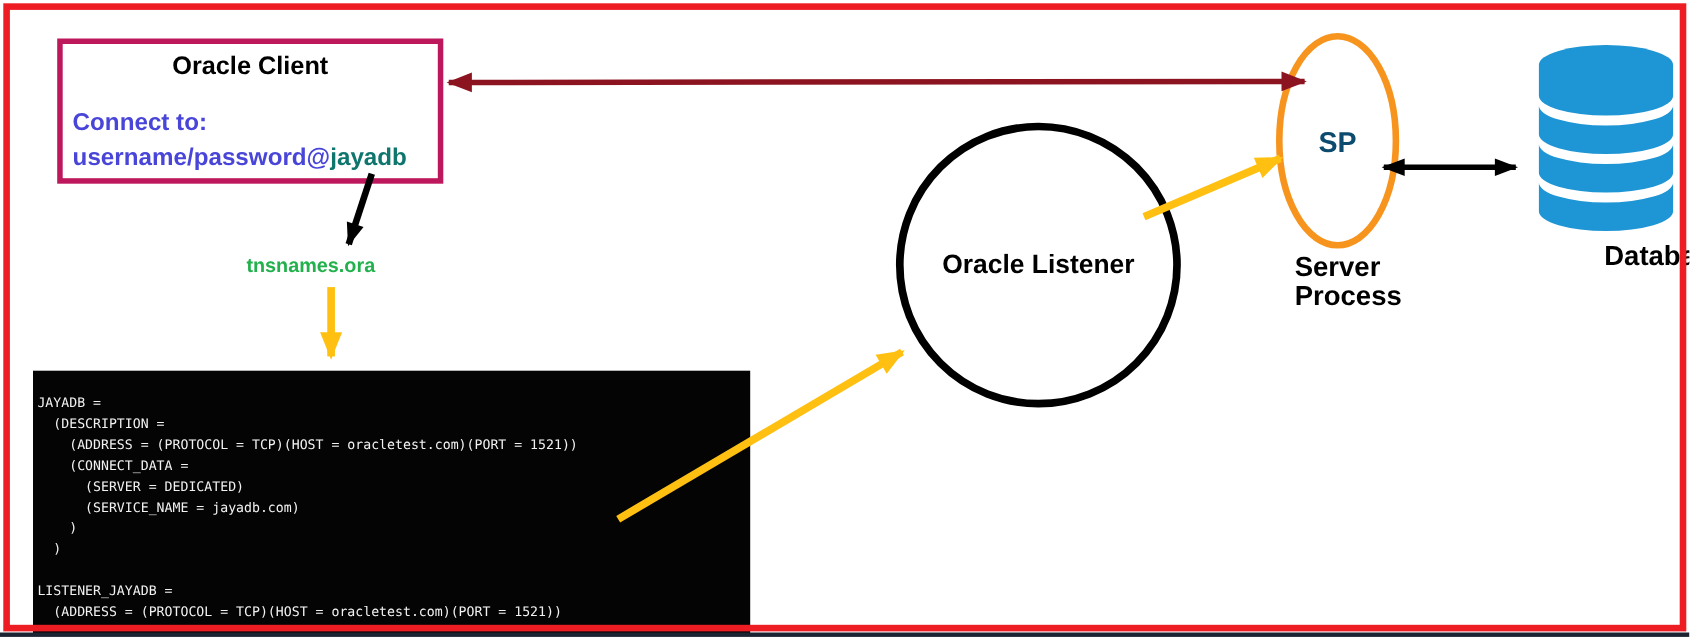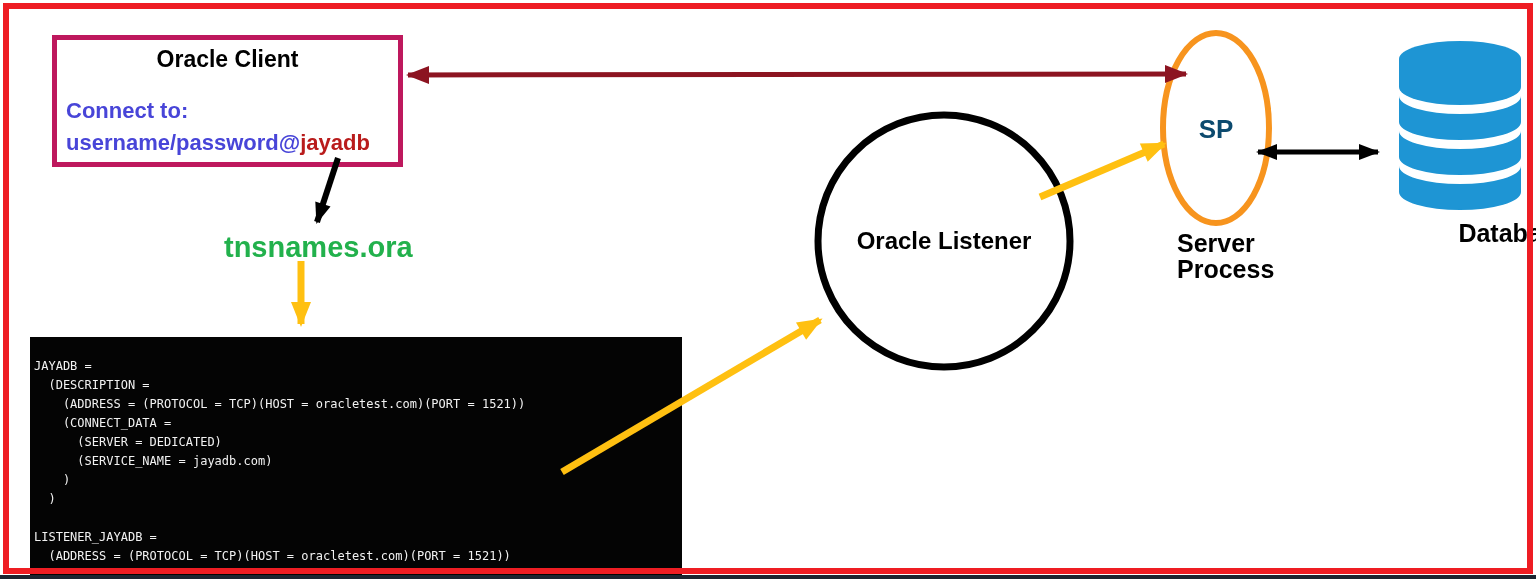--- a/index.html
+++ b/index.html
@@ -23,23 +23,23 @@
     position:absolute; top:6px; left:0; width:100%; text-align:center;
     font-size:23px; font-weight:bold; color:#000;
   }
   .connect-label {
     position:absolute; left:9px; top:58px; font-size:22px; font-weight:bold; color:#4845D8;
   }
   .connect-string {
     position:absolute; left:9px; top:90px; font-size:22px; font-weight:bold; color:#4845D8;
     white-space:nowrap;
   }
-  .connect-db { color:#b91c1c; }
+  .connect-db { color:#0f766e; }
   .tnsnames-label {
-    position:absolute; left:224px; top:231px; font-size:29px; font-weight:bold;
+    position:absolute; left:224px; top:231px; font-size:18px; font-weight:bold;
     color:#22B14C; z-index:2;
   }
   .code-block {
     position:absolute; left:30px; top:337px; width:652px; height:240px;
     background:#040404; z-index:2;
   }
   .code-block pre {
     margin:0; padding:20px 0 0 4px;
     font-family:"DejaVu Sans Mono", monospace;
     font-size:12px; line-height:19px; color:#f2f2f2; white-space:pre;

